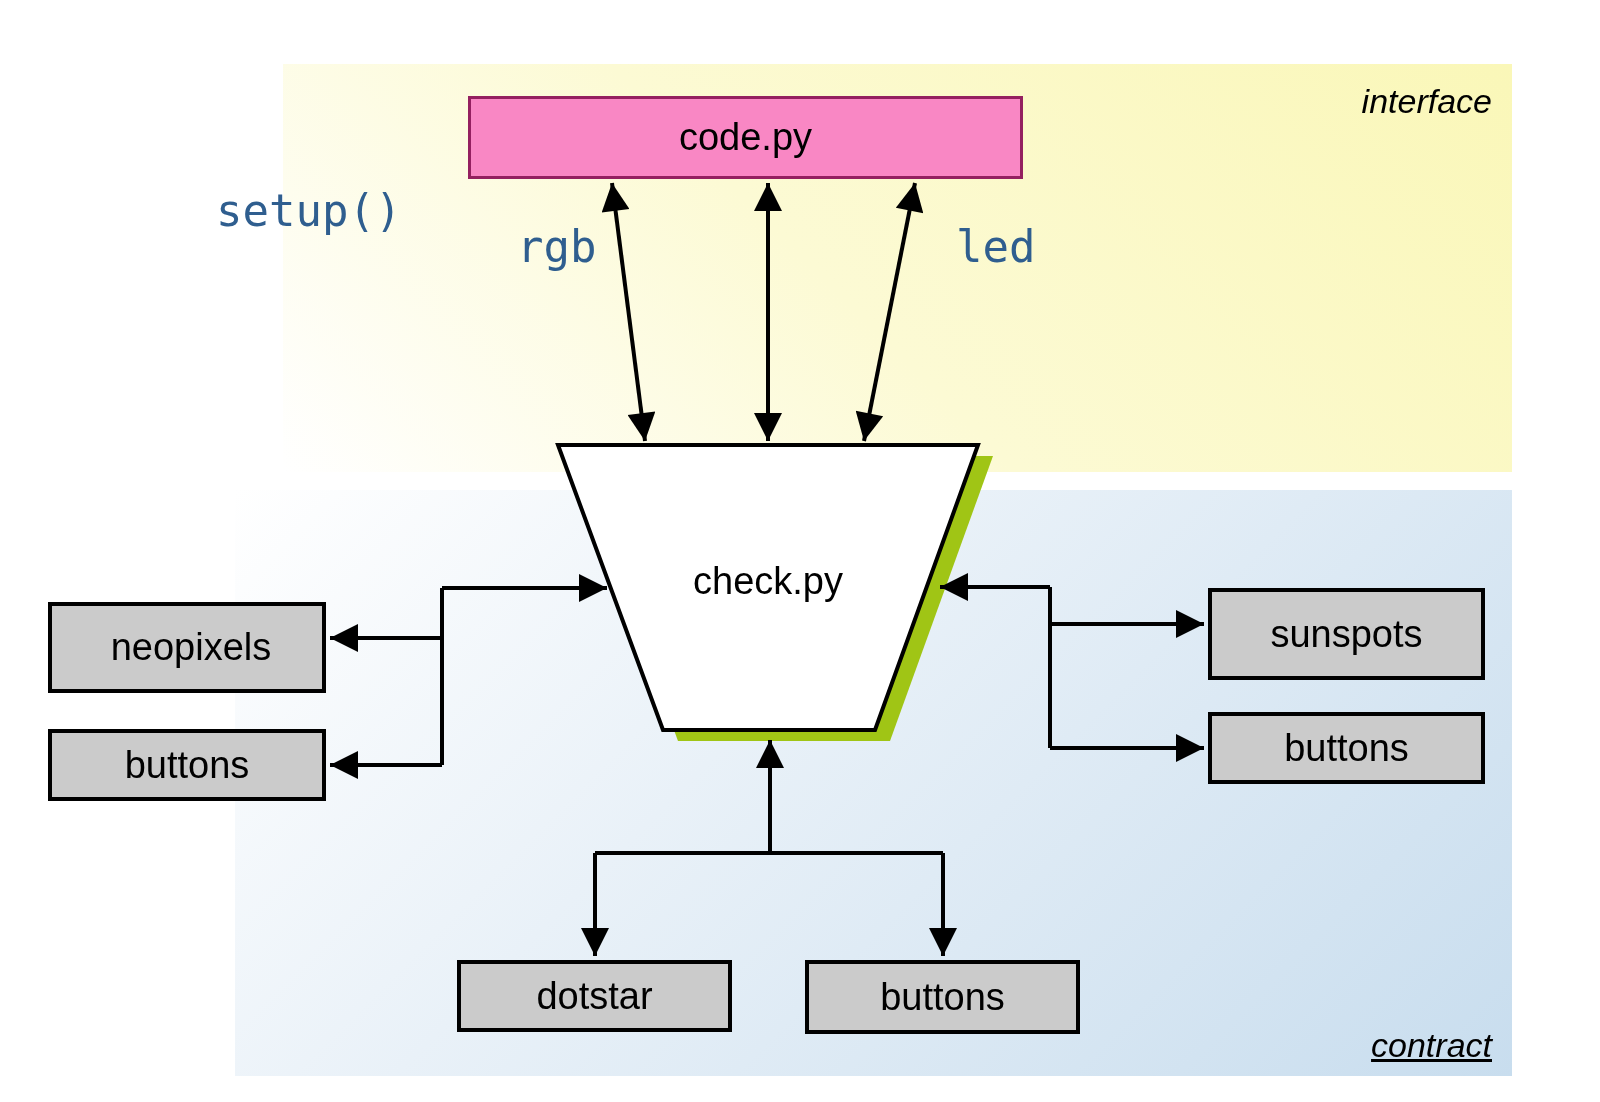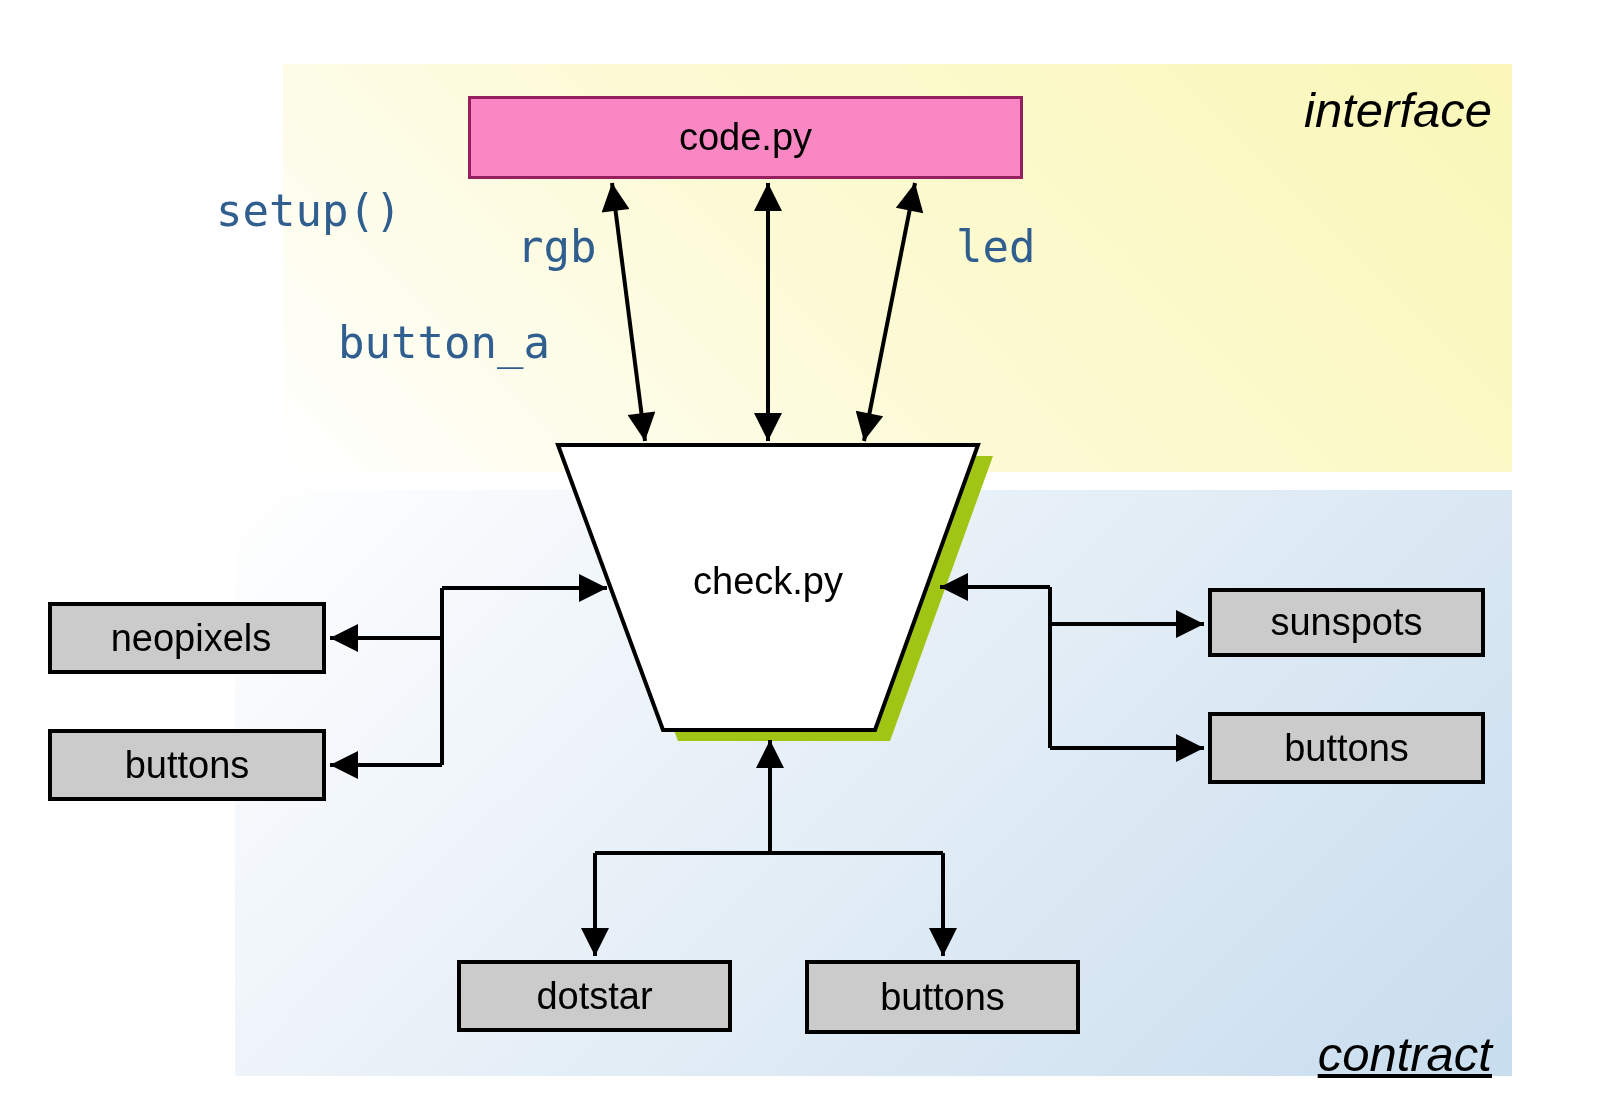--- a/index.html
+++ b/index.html
@@ -16,38 +16,38 @@
   .region{position:absolute;}
   .region.yellow{
     left:283px;top:64px;width:1229px;height:408px;
     background:linear-gradient(225deg,var(--yellow-strong) 0%,var(--yellow-mid) 55%,#ffffff 100%);
   }
   .region.blue{
     left:235px;top:490px;width:1277px;height:586px;
     background:linear-gradient(135deg,#ffffff 0%,var(--blue-mid) 40%,var(--blue-strong) 100%);
   }
   .region-label{
-    position:absolute;font-style:italic;font-size:49px;color:#000;
+    position:absolute;font-style:italic;font-size:34px;color:#000;
     font-family:"Liberation Sans",sans-serif;white-space:nowrap;
   }
   .region-label.interface{top:82px;right:108px;}
   .region-label.contract{top:1026px;right:108px;text-decoration:underline;}
   svg.wires{position:absolute;left:0;top:0;}
   .node{
     position:absolute;display:flex;align-items:center;justify-content:center;
     font-size:38px;color:#000;white-space:nowrap;box-sizing:border-box;
   }
   .node.pink{
     left:468px;top:96px;width:555px;height:83px;
     background:var(--pink-fill);border:3px solid var(--pink-border);
   }
   .node.gray{background:var(--gray-fill);border:4px solid var(--gray-border);}
-  .node.neopixels{left:48px;top:602px;width:278px;height:72px;padding-left:8px;}
+  .node.neopixels{left:48px;top:602px;width:278px;height:91px;padding-left:8px;}
   .node.buttons-left{left:48px;top:729px;width:278px;height:72px;}
-  .node.sunspots{left:1208px;top:588px;width:277px;height:69px;}
+  .node.sunspots{left:1208px;top:588px;width:277px;height:92px;}
   .node.buttons-right{left:1208px;top:712px;width:277px;height:72px;}
   .node.dotstar{left:457px;top:960px;width:275px;height:72px;}
   .node.buttons-bottom{left:805px;top:960px;width:275px;height:74px;}
   .funnel-label{
     position:absolute;left:668px;top:560px;width:200px;text-align:center;
     font-size:38px;color:#000;white-space:nowrap;
   }
   .code-note{
     position:absolute;font-family:"DejaVu Sans Mono","Liberation Mono",monospace;
     font-size:44px;color:var(--code-blue);white-space:nowrap;line-height:1.15;
@@ -126,19 +126,18 @@
   </div>
   <div class="node gray dotstar">
     <span>dotstar</span>
   </div>
   <div class="node gray buttons-bottom">
     <span>buttons</span>
   </div>
 
   <div class="code-note note-check">setup()</div>
   <div class="code-note note-rgb">rgb</div>
-  <div class="code-note note-button-a">button_a</div>
   <div class="code-note note-led">led</div>
 
   <div class="region-label interface">interface</div>
   <div class="region-label contract">contract</div>
 
 </div>
 
 </body></html>

